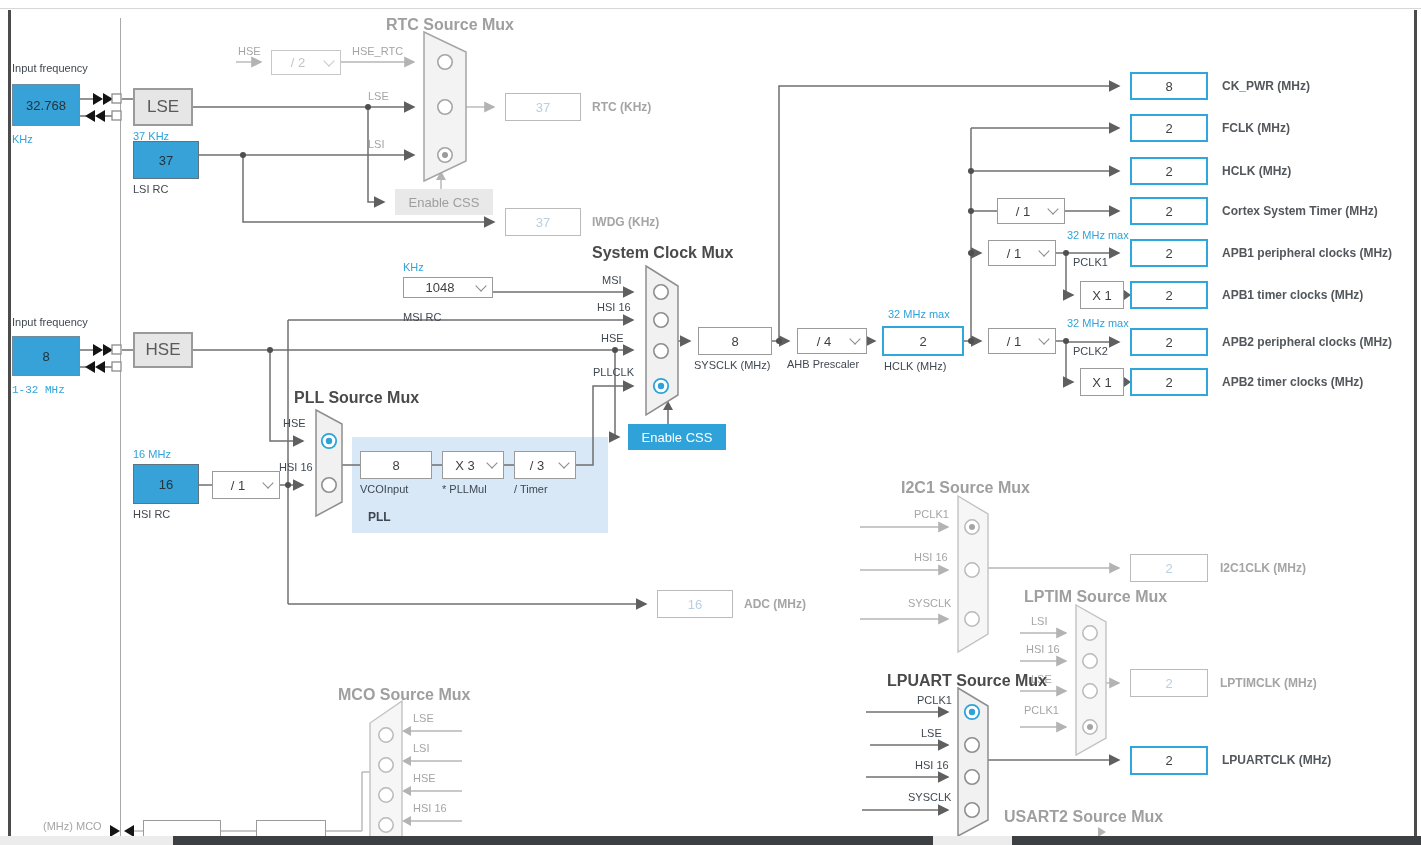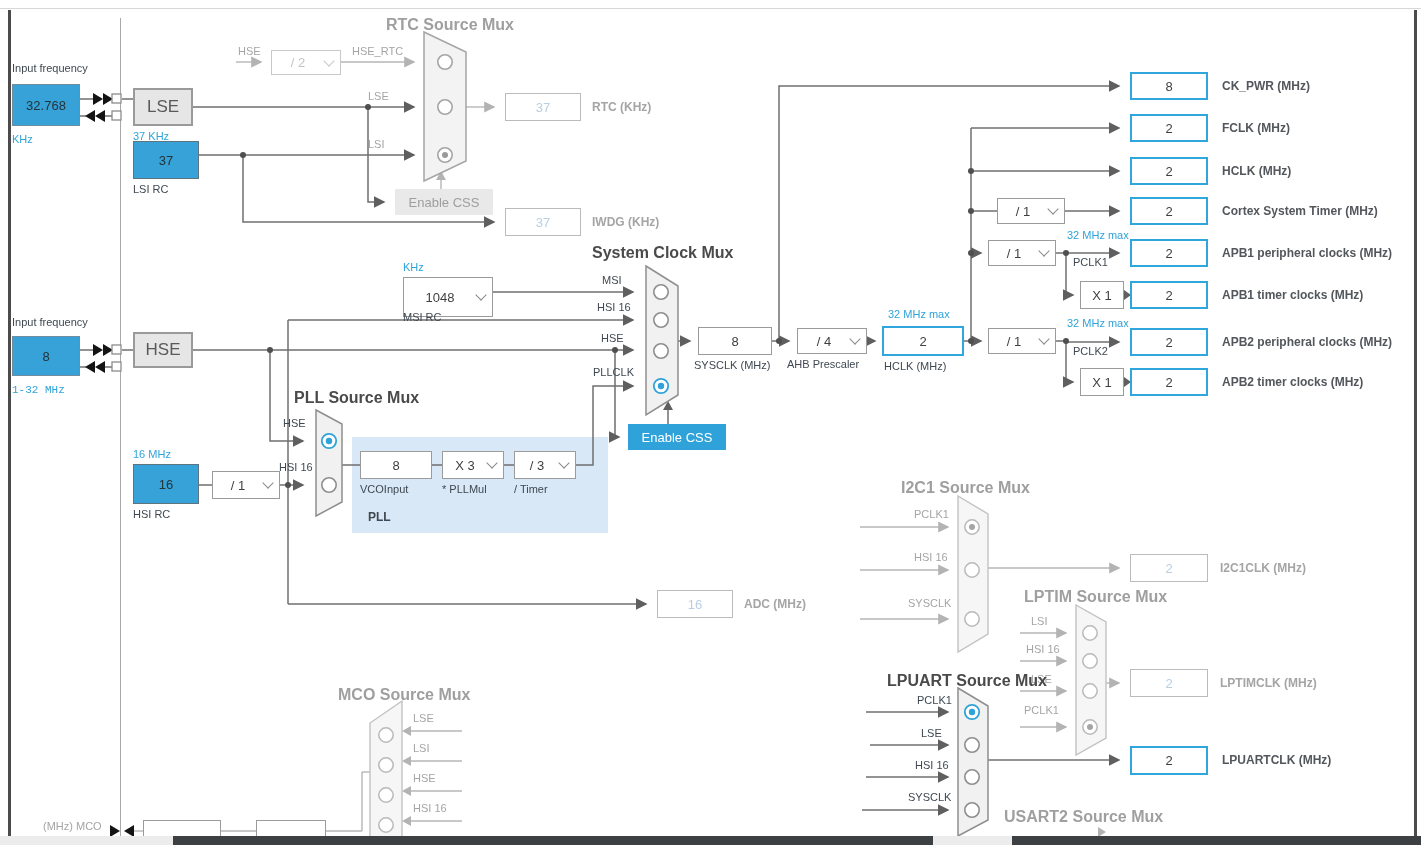--- a/index.html
+++ b/index.html
@@ -272,21 +272,21 @@
   <div class="lbl gray" style="left:352px;top:45px;">HSE_RTC</div>
   <div class="lbl gray" style="left:368px;top:90px;">LSE</div>
   <div class="lbl gray" style="left:368px;top:138px;">LSI</div>
   <div class="btn off" style="left:395px;top:189px;width:98px;height:26px;">Enable CSS</div>
   <div class="vbox grayed" style="left:505px;top:93px;width:76px;height:28px;">37</div>
   <div class="outlabel gray" style="left:592px;top:100px;">RTC (KHz)</div>
   <div class="vbox grayed" style="left:505px;top:208px;width:76px;height:28px;">37</div>
   <div class="outlabel gray" style="left:592px;top:215px;">IWDG (KHz)</div>
 
   <div class="lbl blue" style="left:403px;top:261px;">KHz</div>
-  <div class="dd" style="left:403px;top:277px;width:90px;height:40px;">
+  <div class="dd" style="left:403px;top:277px;width:90px;height:21px;">
     <span>1048</span>
     <span class="chev"></span>
   </div>
   <div class="lbl" style="left:403px;top:311px;">MSI RC</div>
 
   <div class="lbl" style="left:12px;top:316px;">Input frequency</div>
   <div class="vbox bluefill" style="left:12px;top:336px;width:68px;height:40px;">8</div>
   <div class="lbl blue" style="left:12px;top:384px;font-family:Liberation Mono, monospace;">1-32 MHz</div>
   <div class="oscbox" style="left:133px;top:332px;width:60px;height:36px;">HSE</div>
 

